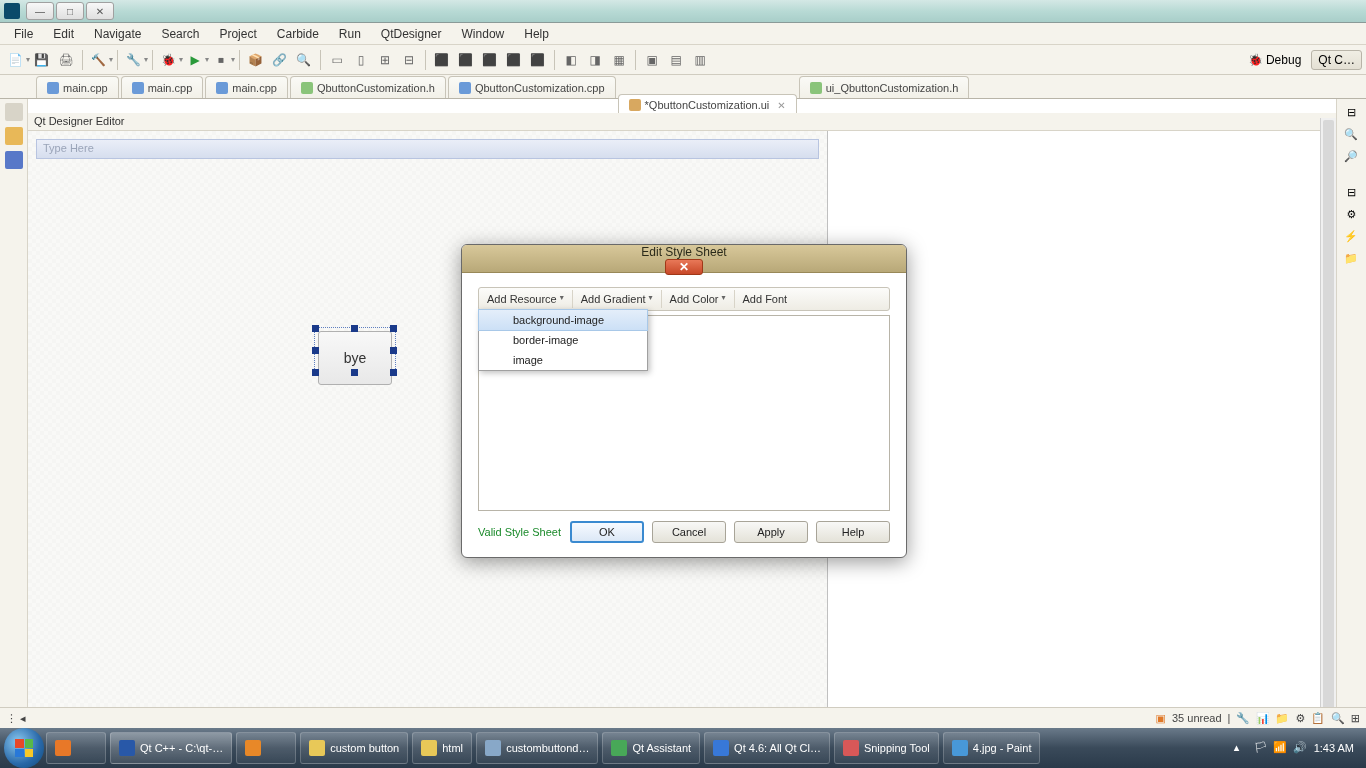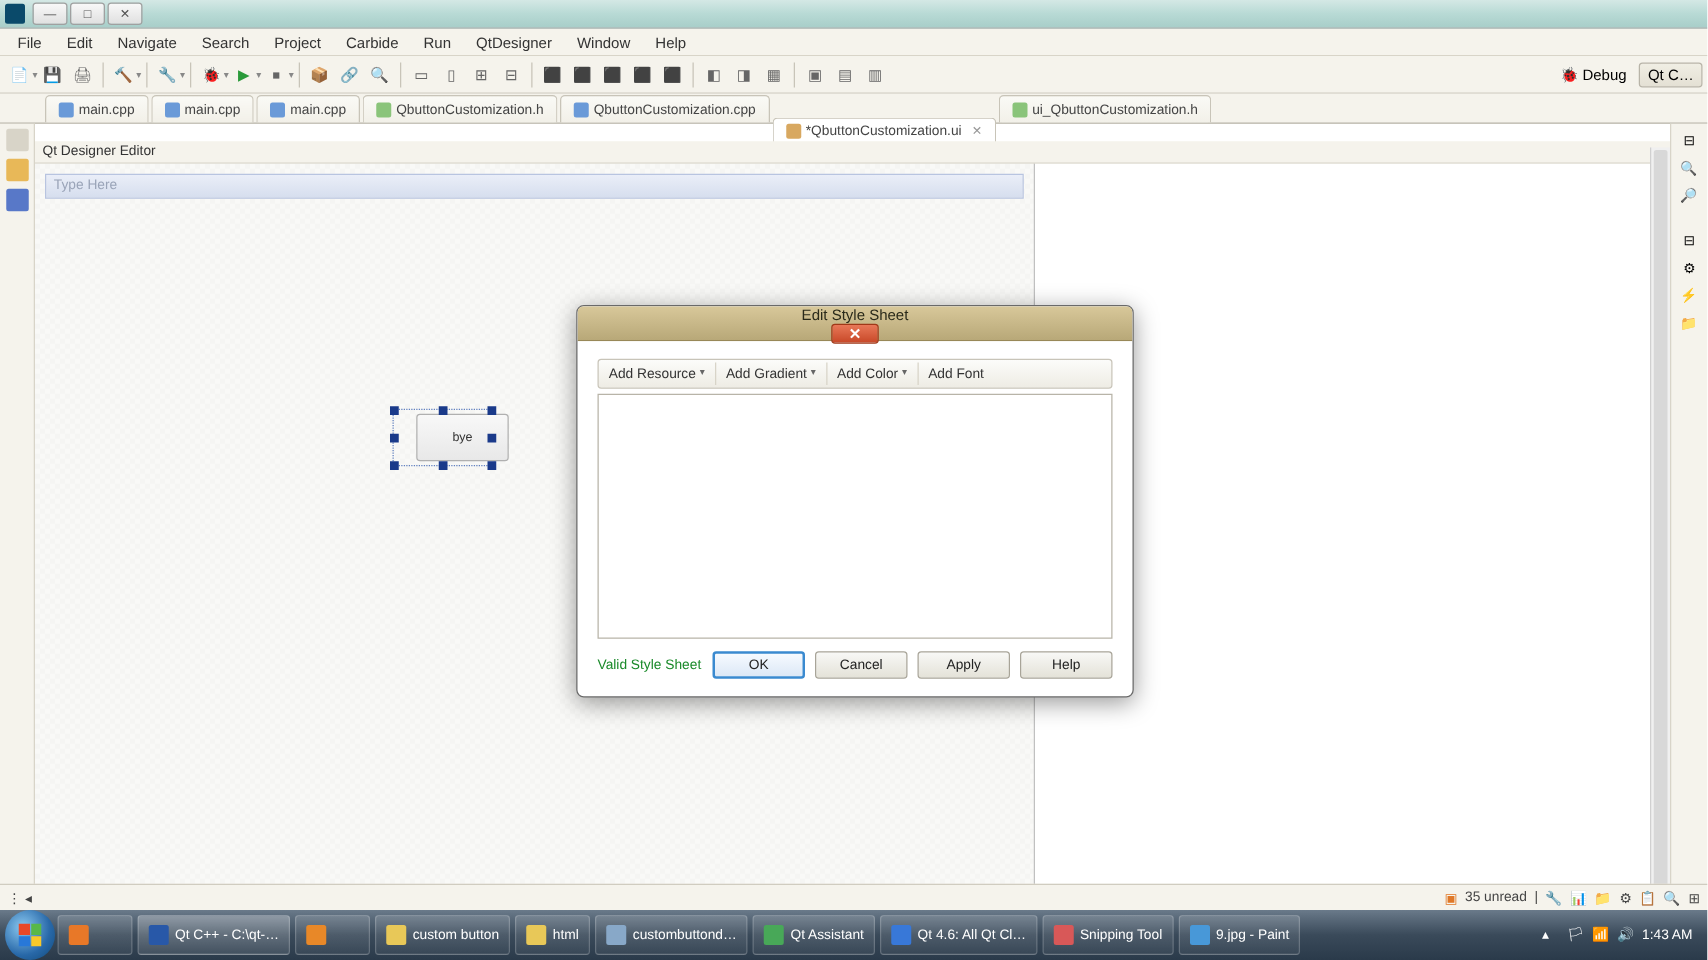--- a/index.html
+++ b/index.html
@@ -36,21 +36,21 @@
 .gutter-icon { width: 18px; height: 18px; background: #d8d4c8; border-radius: 2px; cursor: pointer; }
 
 .editor-area { flex: 1; display: flex; flex-direction: column; }
 .editor-title { height: 18px; background: #f5f3ec; padding: 2px 6px; font-size: 11px; color: #333; border-bottom: 1px solid #d8d4c8; margin-top: 14px; }
 .canvas-container { flex: 1; position: relative; display: flex; }
 .design-canvas { width: 800px; background: repeating-conic-gradient(#f9f9f7 0% 25%, #f5f5f3 0% 50%) 0 0 / 8px 8px; border-right: 1px solid #c0c0c0; position: relative; }
 .blank-right { flex: 1; background: #fff; }
 
 .menu-hint { position: absolute; top: 8px; left: 8px; right: 8px; height: 20px; background: linear-gradient(#eaeef8, #d6deee); border: 1px solid #b8c4e0; padding: 2px 6px; font-size: 11px; color: #9aa4b8; }
 
-.widget-button { position: absolute; top: 200px; left: 305px; width: 74px; height: 38px; background: linear-gradient(#f8f8f8, #e8e8e8); border: 1px solid #b0b0b0; border-radius: 3px; display: flex; align-items: center; justify-content: center; font-size: 10px; color: #333; }
+.widget-button { position: absolute; top: 200px; left: 290px; width: 74px; height: 54px; background: linear-gradient(#f8f8f8, #e8e8e8); border: 1px solid #b0b0b0; border-radius: 3px; display: flex; align-items: center; justify-content: center; font-size: 14px; color: #333; }
 .sel-handle { position: absolute; width: 7px; height: 7px; background: #1a3a8a; }
 .sel-outline { position: absolute; border: 1px dotted #6080c0; pointer-events: none; }
 
 .right-gutter { width: 30px; background: #f5f3ec; border-left: 1px solid #d8d4c8; display: flex; flex-direction: column; align-items: center; padding-top: 4px; gap: 6px; }
 .right-gutter-group { display: flex; flex-direction: column; gap: 4px; margin-bottom: 12px; }
 .rg-icon { width: 18px; height: 18px; cursor: pointer; display: flex; align-items: center; justify-content: center; font-size: 11px; }
 
 .scrollbar-v { position: absolute; right: 30px; top: 118px; bottom: 40px; width: 16px; background: #f0f0f0; border-left: 1px solid #d0d0d0; }
 .scrollbar-v::before { content: ""; position: absolute; top: 2px; bottom: 2px; left: 2px; right: 2px; background: #d8d8d8; border-radius: 2px; }
 
@@ -268,20 +268,25 @@
       <div class="dlg-tb-btn">
           <span>Add Color</span> 
           <span class="dlg-tb-drop">▾</span>
         </div>
       <div class="dlg-tb-btn">
           <span>Add Font</span>
         </div>
     </div>
     <div class="dlg-textarea"></div>
 
+    <div class="dlg-dropdown">
+      <div class="dd-item hover">background-image</div>
+      <div class="dd-item">border-image</div>
+      <div class="dd-item">image</div>
+    </div>
   </div>
   <div class="dlg-footer">
     <span class="valid-label">Valid Style Sheet</span>
     <button class="dlg-btn primary">OK</button>
     <button class="dlg-btn">Cancel</button>
     <button class="dlg-btn">Apply</button>
     <button class="dlg-btn">Help</button>
   </div>
 </div>
 
@@ -339,21 +344,21 @@
   <div class="task-item">
       <span class="task-icon" style="background:#3878d8"></span>
       <span>Qt 4.6: All Qt Cl…</span>
     </div>
   <div class="task-item">
       <span class="task-icon" style="background:#d85858"></span>
       <span>Snipping Tool</span>
     </div>
   <div class="task-item">
       <span class="task-icon" style="background:#4898d8"></span>
-      <span>9.jpg - Paint</span>
+      <span>4.jpg - Paint</span>
     </div>
 
   <div class="tray">
     <span class="tray-icon">▴</span>
     <span class="tray-icon">🏳</span>
     <span class="tray-icon">📶</span>
     <span class="tray-icon">🔊</span>
     <span>1:43 AM</span>
   </div>
 </div>

